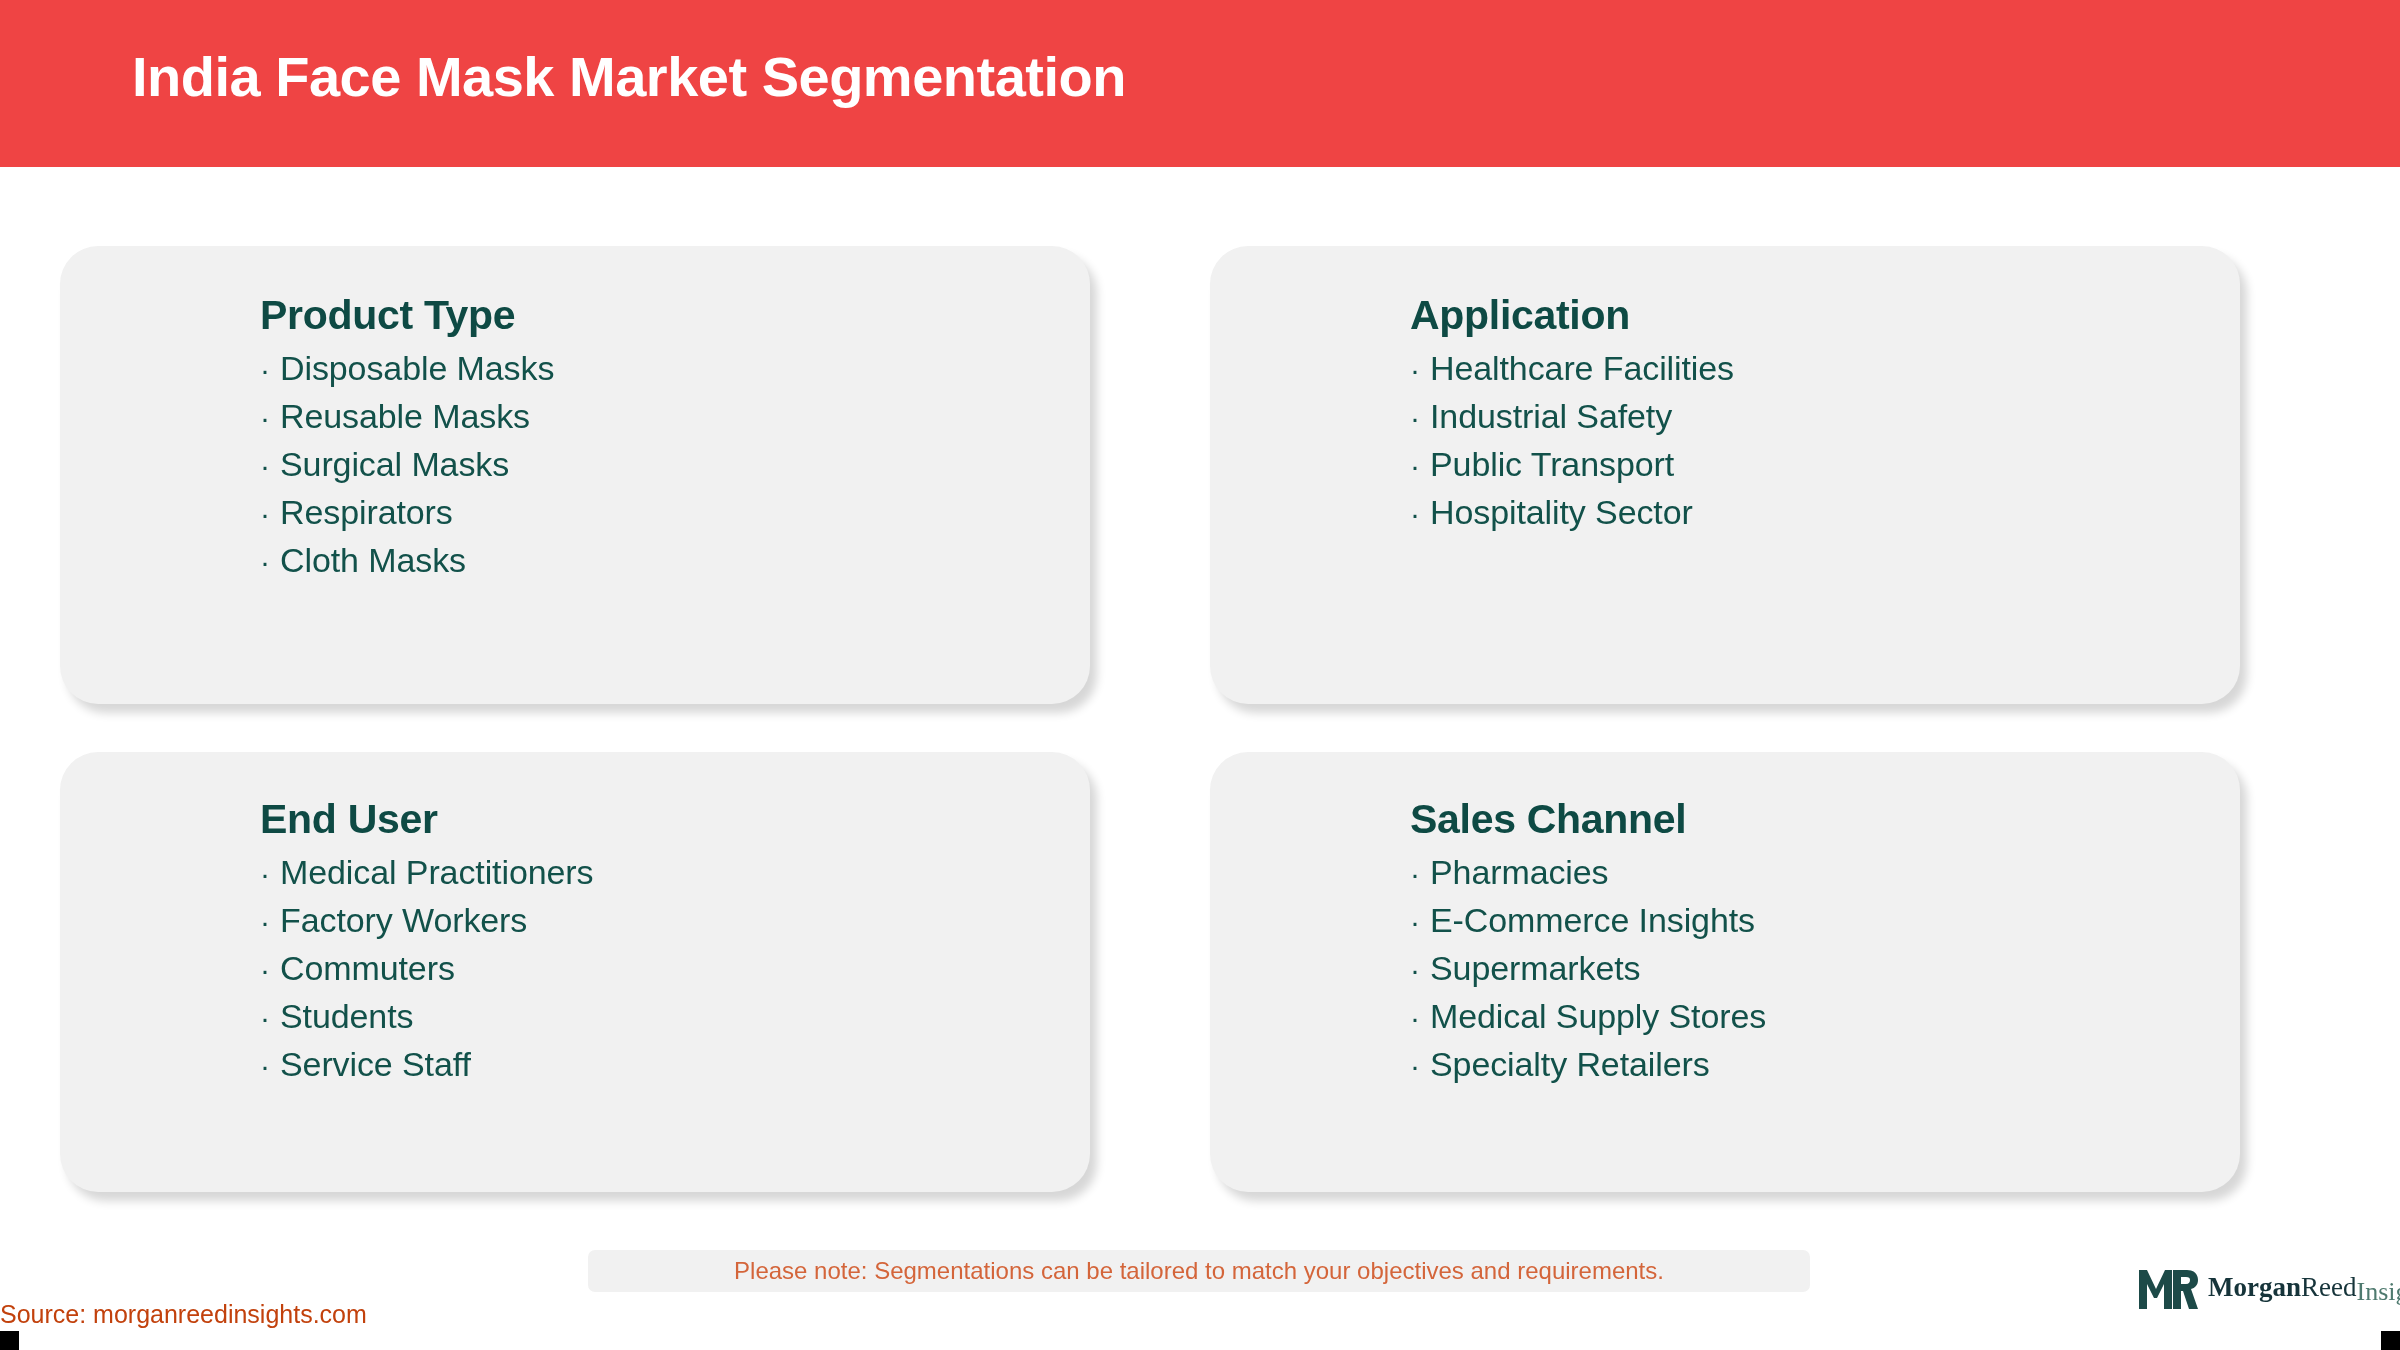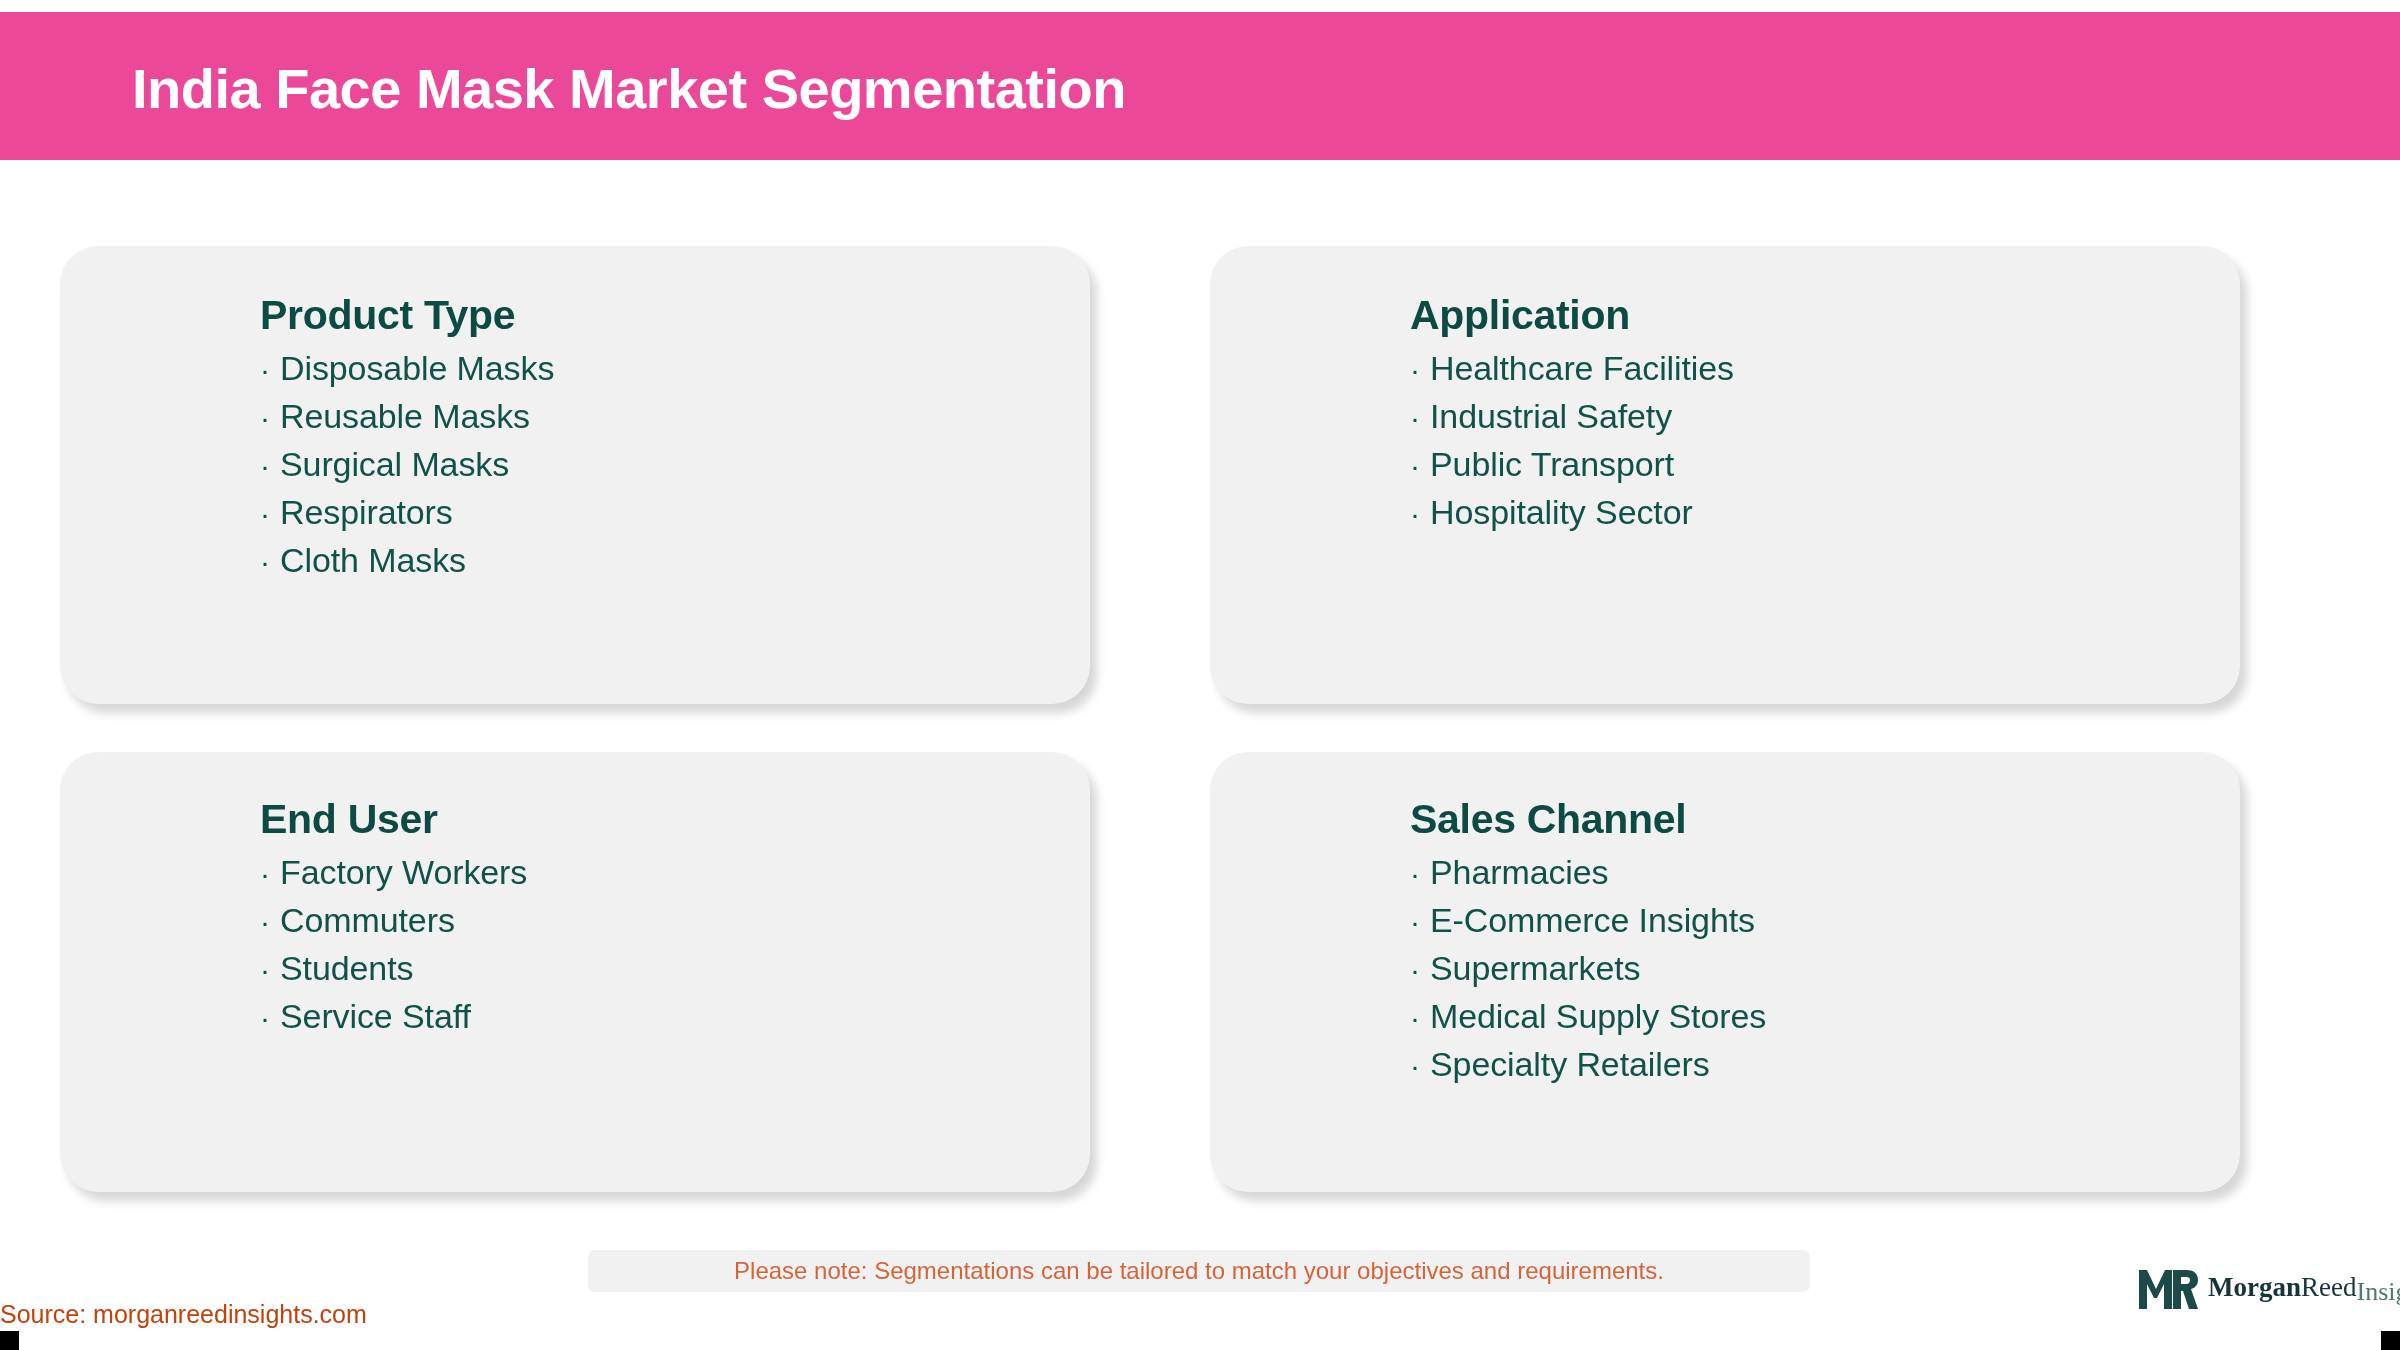--- a/index.html
+++ b/index.html
@@ -14,24 +14,23 @@
     position: relative;
     overflow: hidden;
   }
 
   
   .header-band {
     position: absolute;
     left: 0;
     top: 0;
     width: 2400px;
-    height: 148px;
-    background: #ec4899;
+    height: 167px;
+    background: #ef4444;
     box-sizing: border-box;
-    margin-top: 12px;
   }
   .header-title {
     position: absolute;
     left: 132px;
     top: 44px;
     font-size: 56px;
     font-weight: bold;
     color: #ffffff;
     letter-spacing: -0.5px;
     white-space: nowrap;
@@ -198,20 +197,21 @@
         <li><span class="bullet">·</span><span>Public Transport</span></li>
         <li><span class="bullet">·</span><span>Hospitality Sector</span></li>
       </ul>
     </div>
   </div>
 
   <div class="card col-left row-bottom">
     <div class="card-inner">
       <div class="card-title">End User</div>
       <ul class="card-list">
+        <li><span class="bullet">·</span><span>Medical Practitioners</span></li>
         <li><span class="bullet">·</span><span>Factory Workers</span></li>
         <li><span class="bullet">·</span><span>Commuters</span></li>
         <li><span class="bullet">·</span><span>Students</span></li>
         <li><span class="bullet">·</span><span>Service Staff</span></li>
       </ul>
     </div>
   </div>
 
   <div class="card col-right row-bottom">
     <div class="card-inner">

